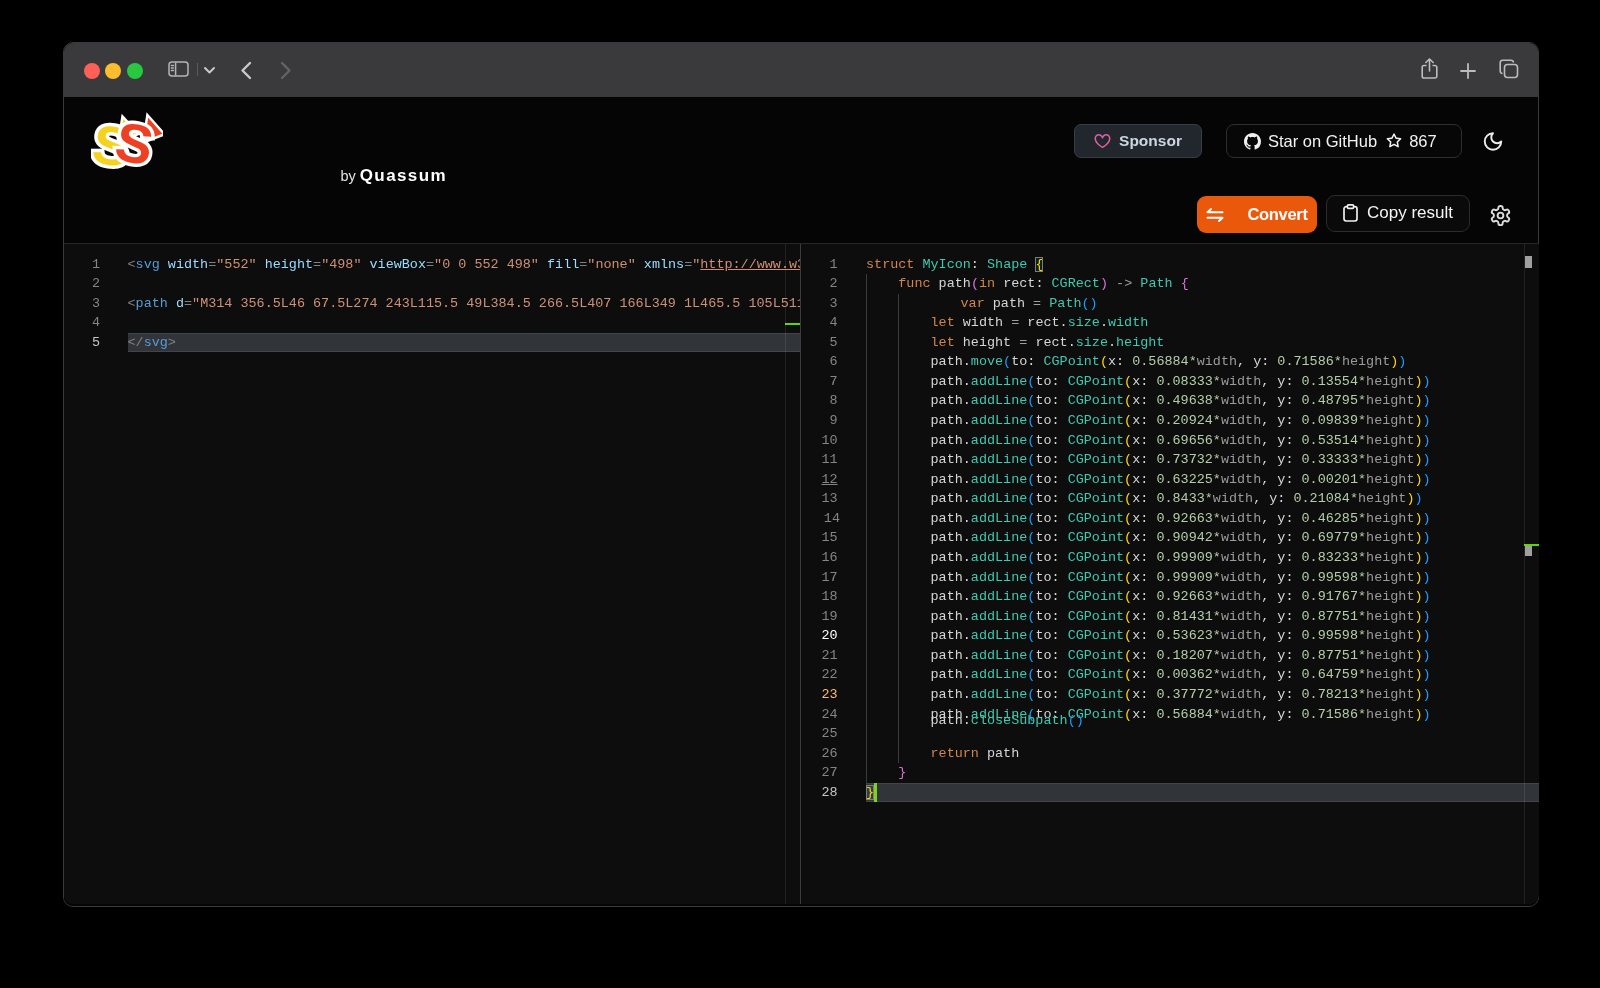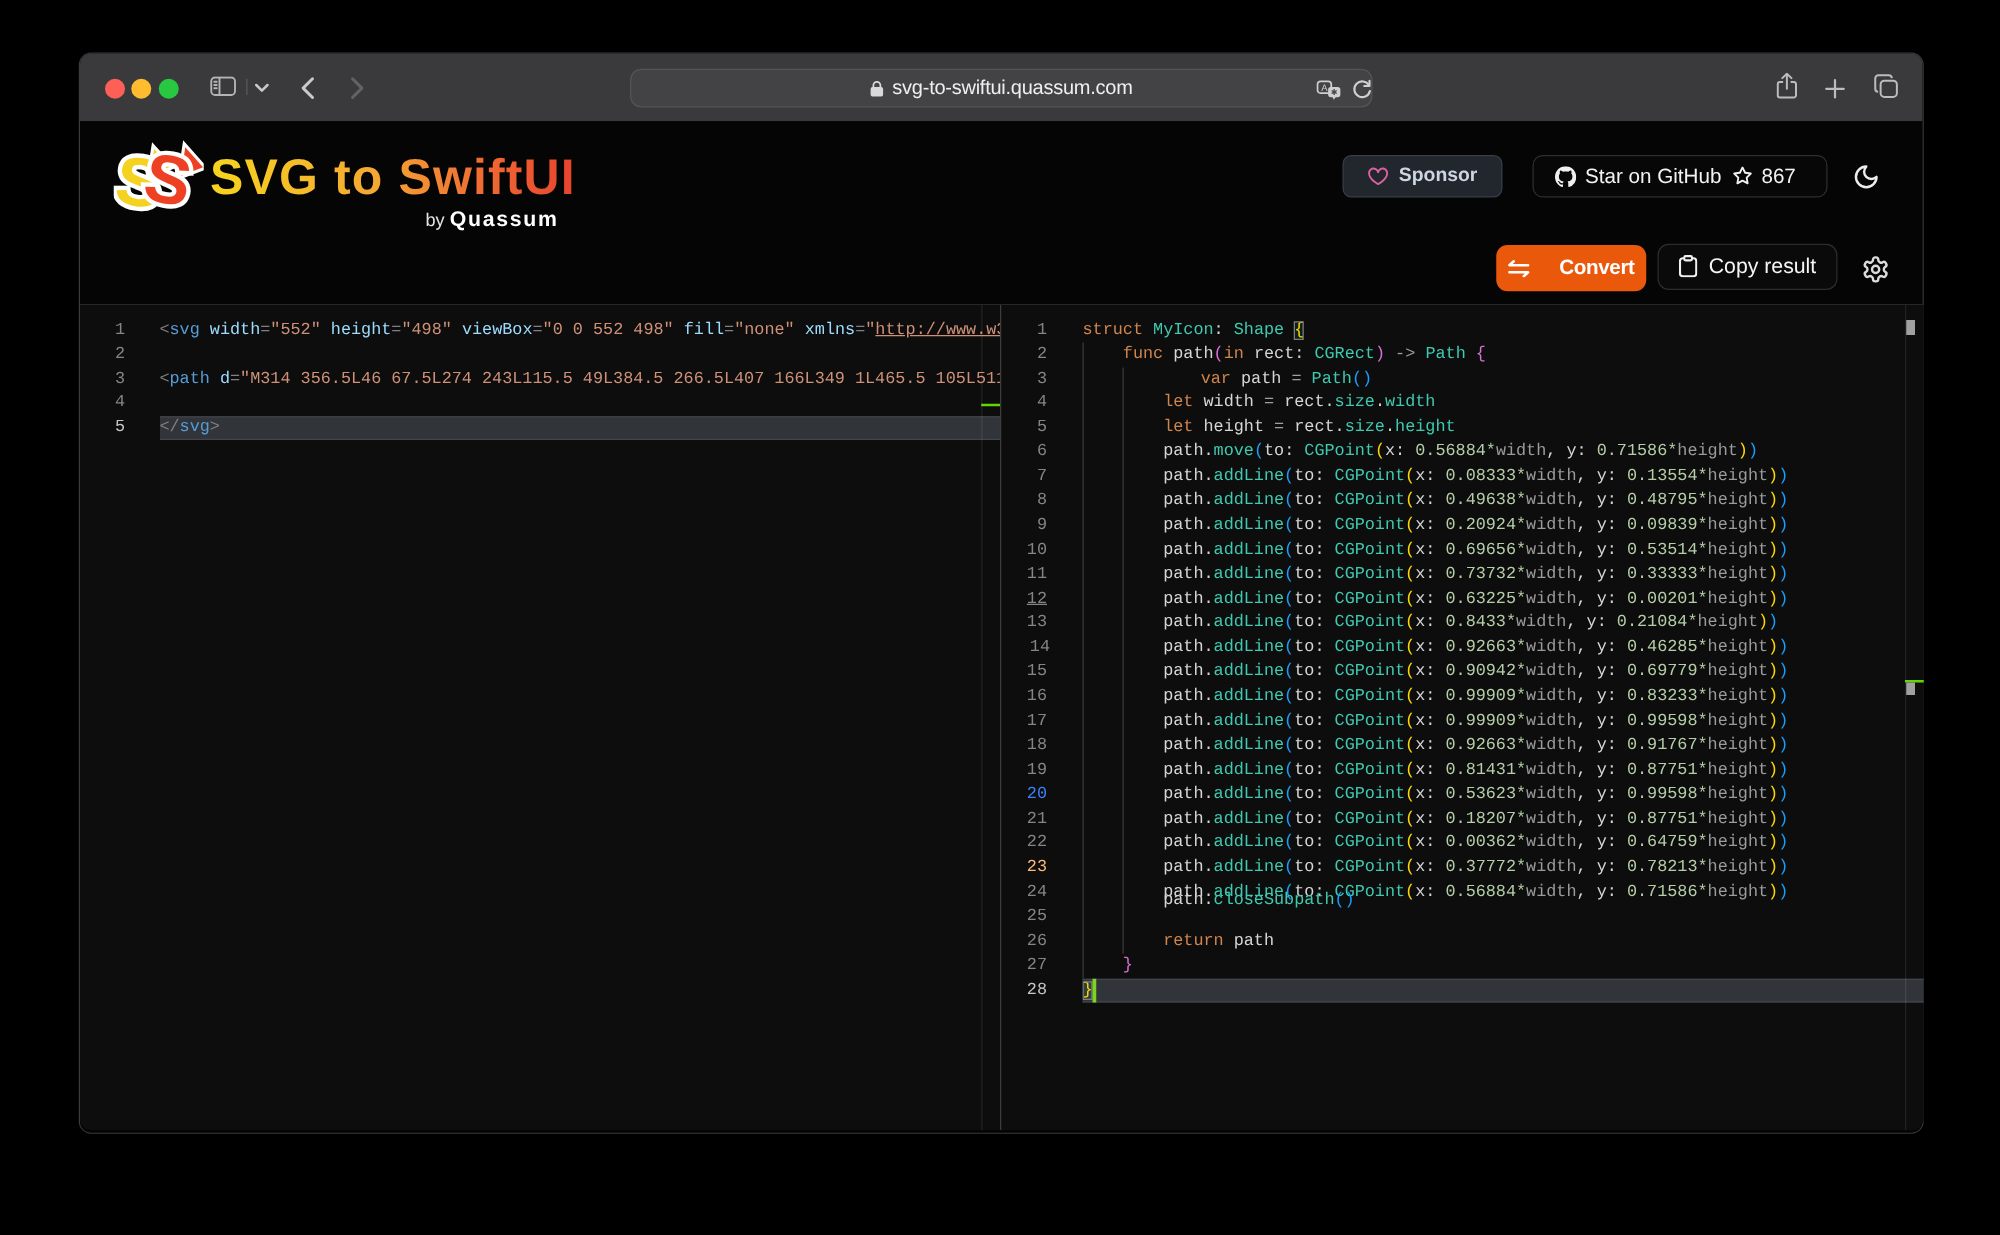--- a/index.html
+++ b/index.html
@@ -42,40 +42,20 @@
 <span class="abs" style="left:133px;top:20px;width:1px;height:13px;background:#5a5a5c;"></span>
 <svg class="abs" style="left:139px;top:23px;" width="13" height="9" viewBox="0 0 13 9" fill="none" stroke="#c8c8c8" stroke-width="2" stroke-linecap="round" stroke-linejoin="round">
         <path d="M2 2 L6.5 6.5 L11 2"></path>
       </svg>
 <svg class="abs" style="left:176px;top:18px;" width="12" height="19" viewBox="0 0 12 19" fill="none" stroke="#c9c9c9" stroke-width="2.4" stroke-linecap="round" stroke-linejoin="round">
         <path d="M10 2 L2.5 9.5 L10 17"></path>
       </svg>
 <svg class="abs" style="left:216px;top:18px;" width="12" height="19" viewBox="0 0 12 19" fill="none" stroke="#636365" stroke-width="2.4" stroke-linecap="round" stroke-linejoin="round">
         <path d="M2 2 L9.5 9.5 L2 17"></path>
       </svg>
-<div id="urlbar" class="abs">
-<div class="abs" style="left:0;top:0;width:100%;height:100%;display:flex;align-items:center;justify-content:center;gap:7px;">
-<svg width="11" height="14" viewBox="0 0 11 14" fill="#d9d9d9">
-            <path d="M2 6 L2 4.2 A3.5 3.5 0 0 1 9 4.2 L9 6 L7.6 6 L7.6 4.2 A2.1 2.1 0 0 0 3.4 4.2 L3.4 6 Z"></path>
-            <rect x="0.5" y="5.6" width="10" height="7.6" rx="1.6"></rect>
-          </svg>
-<span style="font-size:16px;color:#efefef;letter-spacing:-0.2px;">svg-to-swiftui.quassum.com</span>
-        </div>
-<svg class="abs" style="left:548px;top:7.5px;" width="20" height="16" viewBox="0 0 20 16" fill="none" stroke="#cfcfcf" stroke-width="1.4">
-          <rect x="1" y="1" width="11" height="9.5" rx="2.4"></rect>
-          <text x="6.5" y="8.6" font-size="7.5" fill="#cfcfcf" stroke="none" text-anchor="middle" font-family="Liberation Sans">A</text>
-          <rect x="9.5" y="5.5" width="9.8" height="8.2" rx="2.2" fill="#cfcfcf" stroke="none"></rect>
-          <path d="M13 13.4 L15.8 13.4 L14 15.8 Z" fill="#cfcfcf" stroke="none"></path>
-          <text x="14.4" y="12" font-size="6.5" fill="#454548" stroke="none" text-anchor="middle" font-family="Liberation Sans">✱</text>
-        </svg>
-<svg class="abs" style="left:576px;top:7px;" width="17" height="17" viewBox="0 0 17 17" fill="none" stroke="#cfcfcf" stroke-width="1.7">
-          <path d="M14.2 5.2 A6.3 6.3 0 1 0 14.9 9.9" stroke-linecap="round"></path>
-          <path d="M14.6 1.6 L14.6 5.8 L10.4 5.8" stroke-linejoin="round" stroke-linecap="round"></path>
-        </svg>
-</div>
 <svg class="abs" style="left:1357px;top:15px;" width="17" height="22" viewBox="0 0 17 22" fill="none" stroke="#bcbcbc" stroke-width="1.6">
         <path d="M5.5 7.5 H3 A1.8 1.8 0 0 0 1.2 9.3 V18.2 A1.8 1.8 0 0 0 3 20 H14 A1.8 1.8 0 0 0 15.8 18.2 V9.3 A1.8 1.8 0 0 0 14 7.5 H11.5"></path>
         <path d="M8.5 1.5 V13" stroke-linecap="round"></path>
         <path d="M4.8 4.5 L8.5 1 L12.2 4.5" stroke-linecap="round" stroke-linejoin="round"></path>
       </svg>
 <svg class="abs" style="left:1396px;top:20px;" width="16" height="16" viewBox="0 0 16 16" stroke="#bcbcbc" stroke-width="1.8" stroke-linecap="round">
         <path d="M8 1 V15 M1 8 H15"></path>
       </svg>
 <svg class="abs" style="left:1435px;top:16px;" width="20" height="20" viewBox="0 0 20 20" fill="none" stroke="#bcbcbc" stroke-width="1.6">
         <rect x="5.5" y="5.5" width="13" height="13" rx="3"></rect>
@@ -86,21 +66,20 @@
 <svg class="abs" style="left:27px;top:15px;" width="72" height="68" viewBox="0 0 72 68">
 <g transform="translate(2,8) rotate(9 20 26)">
 <path d="M26 -2 L41 10 L26 19 Z" fill="#f5d120" stroke="#fff" stroke-width="5" paint-order="stroke"></path>
 <text x="0" y="45" font-family="Liberation Sans" font-weight="bold" font-size="55" fill="#f5d120" stroke="#fff" stroke-width="7" paint-order="stroke">S</text>
 </g>
 <g transform="translate(25,4) rotate(11 20 28)">
 <path d="M27 0 L44 13 L28 23 Z" fill="#ee4023" stroke="#fff" stroke-width="5" paint-order="stroke"></path>
 <text x="0" y="47" font-family="Liberation Sans" font-weight="bold" font-size="55" fill="#ee4023" stroke="#fff" stroke-width="7" paint-order="stroke">S</text>
 </g>
 </svg>
-<div class="abs" style="left:104px;top:24.5px;font-size:40px;font-weight:bold;line-height:40px;letter-spacing:0.9px;background:linear-gradient(90deg,#f6d41f 0%,#f5a833 45%,#ef6a33 75%,#e8432c 100%);-webkit-background-clip:text;background-clip:text;color:transparent;">SVG to SwiftUI</div>
 <div class="abs" style="left:223px;top:68.5px;width:160px;text-align:right;color:#fff;"><span style="font-size:14.5px;color:#e3e3e3;">by </span><span style="font-size:17px;font-weight:bold;letter-spacing:1.4px;">Quassum</span></div>
 <div id="sponsor" class="btn">
         <svg width="17" height="16" viewBox="0 0 16 16" fill="#db61a2">
           <path d="m8 14.25.345.666a.75.75 0 0 1-.69 0l-.008-.004-.018-.01a7.152 7.152 0 0 1-.31-.17 22.055 22.055 0 0 1-3.434-2.414C2.045 10.731 0 8.35 0 5.5 0 2.836 2.086 1 4.25 1 5.797 1 7.153 1.802 8 3.02 8.847 1.802 10.203 1 11.75 1 13.914 1 16 2.836 16 5.5c0 2.85-2.045 5.231-3.885 6.818a22.066 22.066 0 0 1-3.744 2.584l-.018.01-.006.003h-.002ZM4.25 2.5c-1.336 0-2.75 1.164-2.75 3 0 2.15 1.58 4.144 3.365 5.682A20.58 20.58 0 0 0 8 13.393a20.58 20.58 0 0 0 3.135-2.211C12.92 9.644 14.5 7.65 14.5 5.5c0-1.836-1.414-3-2.75-3-1.373 0-2.609.986-3.029 2.456a.749.749 0 0 1-1.442 0C6.859 3.486 5.623 2.5 4.25 2.5Z"></path>
         </svg>
         <span>Sponsor</span>
       </div>
 <div id="ghbtn" class="btn">
         <svg width="17" height="17" viewBox="0 0 16 16" fill="#f0f0f0">
           <path d="M8 0C3.58 0 0 3.58 0 8c0 3.54 2.29 6.53 5.47 7.59.4.07.55-.17.55-.38 0-.19-.01-.82-.01-1.49-2.01.37-2.53-.49-2.69-.94-.09-.23-.48-.94-.82-1.13-.28-.15-.68-.52-.01-.53.63-.01 1.08.58 1.23.82.72 1.21 1.87.87 2.33.66.07-.52.28-.87.51-1.07-1.78-.2-3.64-.89-3.64-3.95 0-.87.31-1.59.82-2.15-.08-.2-.36-1.02.08-2.12 0 0 .67-.21 2.2.82.64-.18 1.32-.27 2-.27s1.36.09 2 .27c1.53-1.04 2.2-.82 2.2-.82.44 1.1.16 1.92.08 2.12.51.56.82 1.27.82 2.15 0 3.07-1.87 3.75-3.65 3.95.29.25.54.73.54 1.48 0 1.07-.01 1.93-.01 2.2 0 .21.15.46.55.38A8.01 8.01 0 0 0 16 8c0-4.42-3.58-8-8-8Z"></path>
@@ -168,21 +147,21 @@
 <div class="ln mono" style="left:797.6px;top:430.63px;width:40px;color:#858585;">10</div>
 <div class="ln mono" style="left:797.6px;top:450.2px;width:40px;color:#858585;">11</div>
 <div class="ln mono" style="left:797.6px;top:469.77px;width:40px;color:#858585;text-decoration:underline;">12</div>
 <div class="ln mono" style="left:797.6px;top:489.34000000000003px;width:40px;color:#858585;">13</div>
 <div class="ln mono" style="left:800px;top:508.90999999999997px;width:40px;color:#858585;">14</div>
 <div class="ln mono" style="left:797.6px;top:528.48px;width:40px;color:#858585;">15</div>
 <div class="ln mono" style="left:797.6px;top:548.05px;width:40px;color:#858585;">16</div>
 <div class="ln mono" style="left:797.6px;top:567.62px;width:40px;color:#858585;">17</div>
 <div class="ln mono" style="left:797.6px;top:587.19px;width:40px;color:#858585;">18</div>
 <div class="ln mono" style="left:797.6px;top:606.76px;width:40px;color:#858585;">19</div>
-<div class="ln mono" style="left:797.6px;top:626.3299999999999px;width:40px;color:#3b82f6;">20</div>
+<div class="ln mono" style="left:797.6px;top:626.3299999999999px;width:40px;color:#ffffff;">20</div>
 <div class="ln mono" style="left:797.6px;top:645.9px;width:40px;color:#858585;">21</div>
 <div class="ln mono" style="left:797.6px;top:665.47px;width:40px;color:#858585;">22</div>
 <div class="ln mono" style="left:797.6px;top:685.04px;width:40px;color:#fdba74;">23</div>
 <div class="ln mono" style="left:797.6px;top:704.61px;width:40px;color:#858585;">24</div>
 <div class="ln mono" style="left:797.6px;top:724.1800000000001px;width:40px;color:#858585;">25</div>
 <div class="ln mono" style="left:797.6px;top:743.75px;width:40px;color:#858585;">26</div>
 <div class="ln mono" style="left:797.6px;top:763.3199999999999px;width:40px;color:#858585;">27</div>
 <div class="ln mono" style="left:797.6px;top:782.89px;width:40px;color:#c6c6c6;">28</div>
 <div class="abs" style="left:866.0px;top:243px;width:672.5px;height:660px;overflow:hidden;">
 <div class="mono cl" style="left:0px;top:11.5px;"><span class="k">struct</span><span class="w"> </span><span class="t">MyIcon</span><span class="w">: </span><span class="t">Shape</span><span class="w"> </span><span class="p1 bm">{</span></div>

